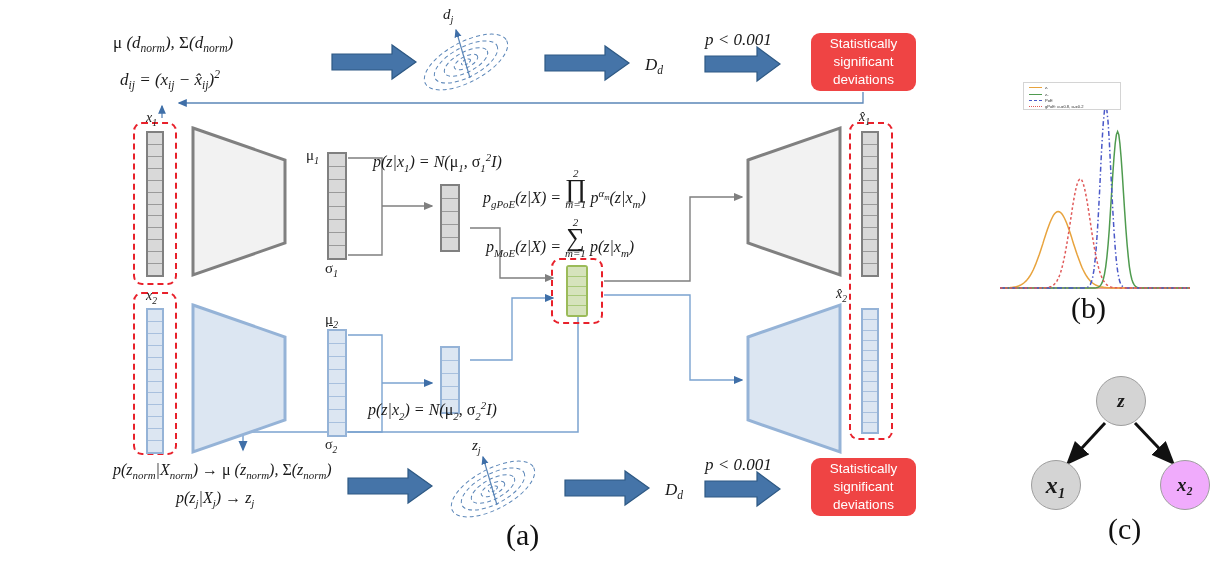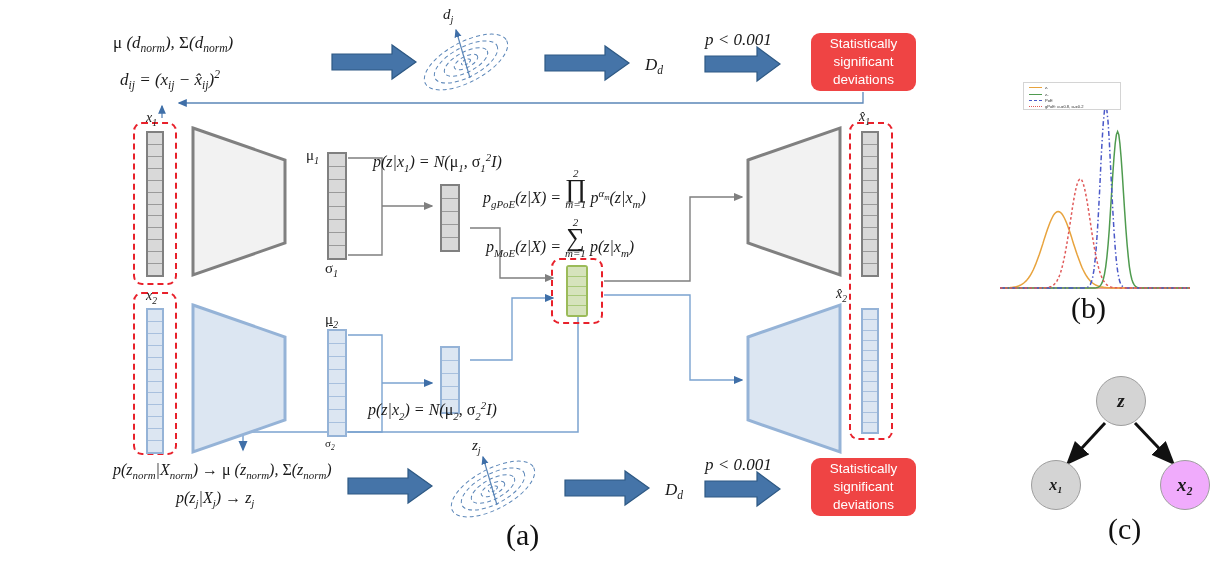--- a/index.html
+++ b/index.html
@@ -274,21 +274,21 @@
   <div class="abs stack blue" id="stk-mu2" style="left:327px;top:329px;width:20px;height:108px;">
       <div class="cell"></div>
       <div class="cell"></div>
       <div class="cell"></div>
       <div class="cell"></div>
       <div class="cell"></div>
       <div class="cell"></div>
       <div class="cell"></div>
       <div class="cell"></div>
     </div>
-  <div class="abs math" style="left:325px;top:437px;font-size:11px;"><span class="mathu">σ</span><sub>2</sub></div>
+  <div class="abs math" style="left:325px;top:437px;font-size:14px;"><span class="mathu">σ</span><sub>2</sub></div>
 
   <div class="abs stack blue" id="stk-s2" style="left:440px;top:346px;width:20px;height:68px;">
       <div class="cell"></div>
       <div class="cell"></div>
       <div class="cell"></div>
       <div class="cell"></div>
       <div class="cell"></div>
     </div>
 
   <div class="abs math" style="left:368px;top:399px;font-size:16px;">
@@ -334,21 +334,21 @@
       </div>
     </div>
 
   <div class="abs" style="left:1096px;top:376px;width:48px;height:48px;border-radius:50%;
        background:#d4d4d4;border:1.5px solid #9e9e9e;display:flex;align-items:center;
        justify-content:center;font-style:italic;font-weight:bold;font-size:19px;">
     <span>z</span>
   </div>
   <div class="abs" style="left:1031px;top:460px;width:48px;height:48px;border-radius:50%;
        background:#d4d4d4;border:1.5px solid #9e9e9e;display:flex;align-items:center;
-       justify-content:center;font-style:italic;font-weight:bold;font-size:16px;">
+       justify-content:center;font-style:italic;font-weight:bold;font-size:24px;">
     <span>x₁</span>
   </div>
   <div class="abs" style="left:1160px;top:460px;width:48px;height:48px;border-radius:50%;
        background:#f0abfc;border:1.5px solid #9e9e9e;display:flex;align-items:center;
        justify-content:center;font-style:italic;font-weight:bold;font-size:19px;">
     <span>x₂</span>
   </div>
 
 </div>
 

